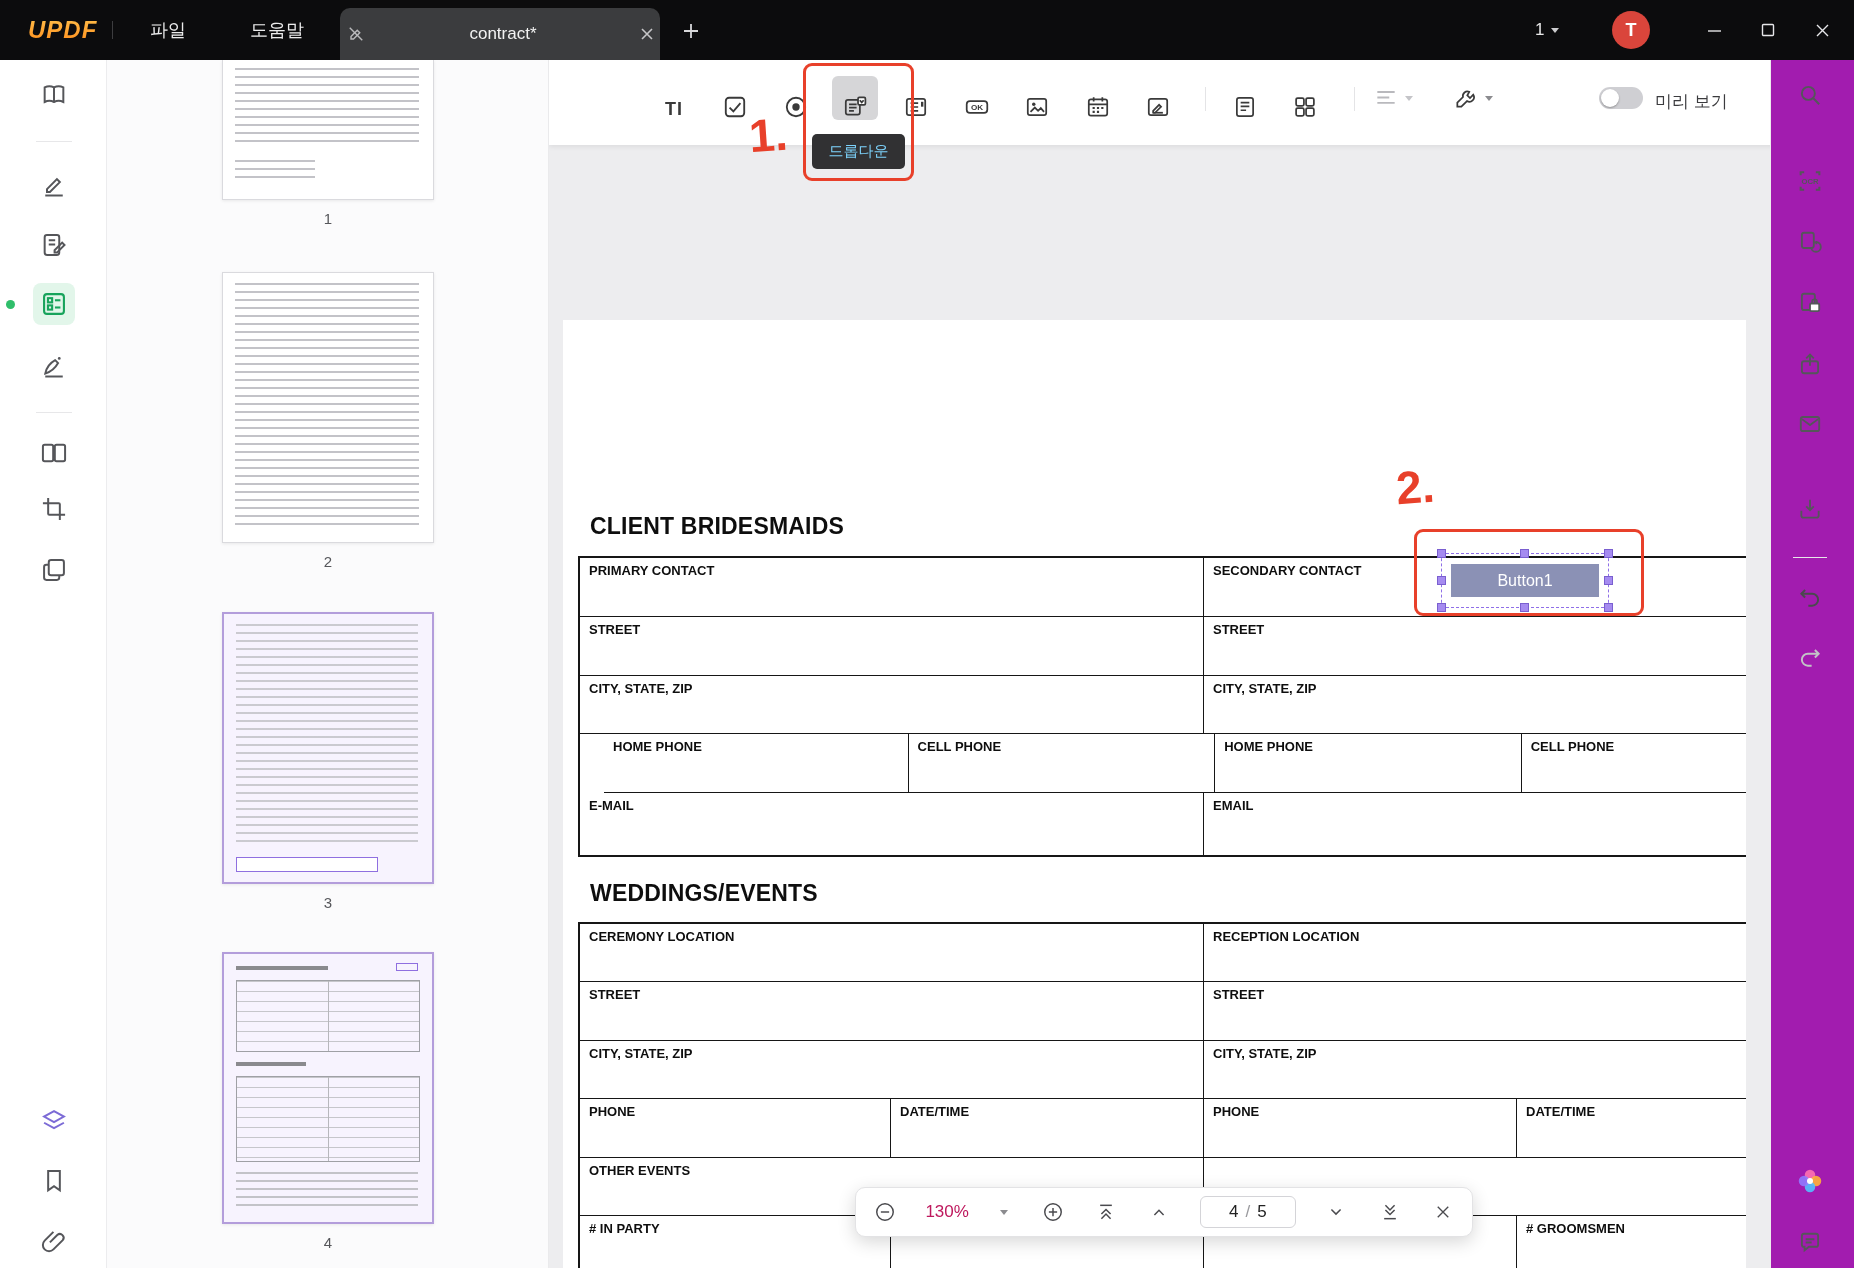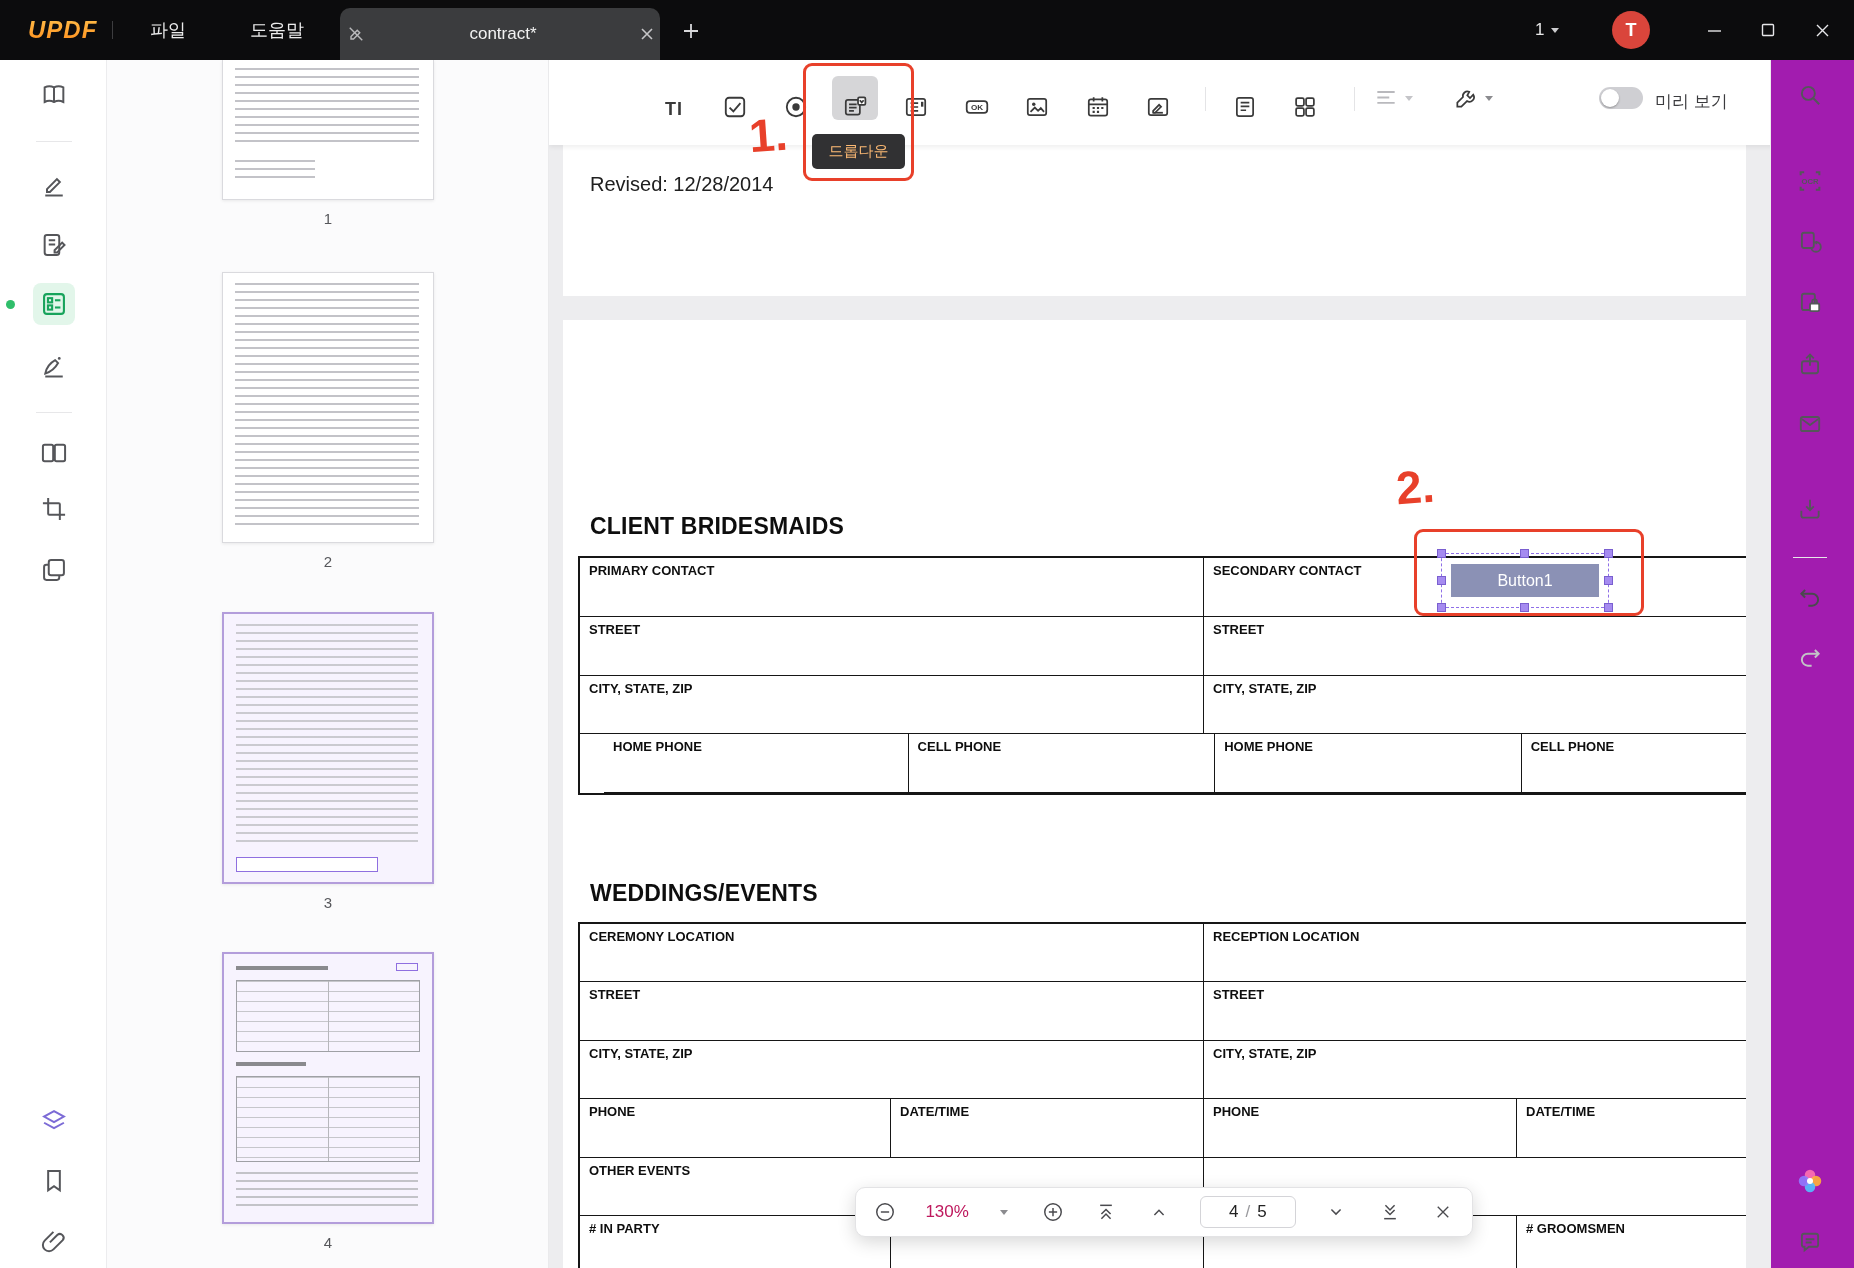--- a/index.html
+++ b/index.html
@@ -70,21 +70,21 @@
 
   
   .btn-field { position:absolute; left:888px; top:244px; width:148px; height:33px; background:#8b91b5; color:#fff;
                font-size:16px; display:flex; align-items:center; justify-content:center; z-index:3; }
   .sel-box { position:absolute; left:878px; top:233px; width:168px; height:55px; border:1.6px dashed #8f6fe8; z-index:3; }
   .hndl { position:absolute; width:9px; height:9px; background:#a58bf0; border:1px solid #7a5fd0; }
 
   
   .redbox { position:absolute; border:3.5px solid #e8402a; border-radius:9px; z-index:15; pointer-events:none; }
   .rednum { position:absolute; color:#e8402a; font-size:46px; font-weight:bold; z-index:15; transform:rotate(-4deg); pointer-events:none; }
-  .tooltip { position:absolute; left:263px; top:74px; width:93px; height:35px; background:#313133; color:#fdba74; border-radius:5px;
+  .tooltip { position:absolute; left:263px; top:74px; width:93px; height:35px; background:#313133; color:#7dd3fc; border-radius:5px;
              font-size:15px; display:flex; align-items:center; justify-content:center; z-index:16; }
 
   
   .floatbar { position:absolute; left:306px; top:1127px; width:618px; height:50px; background:#fff; border:1px solid #e3e3e5;
               border-radius:10px; box-shadow:0 5px 18px rgba(0,0,0,.16); z-index:10; display:flex; align-items:center;
               padding:0 16px; justify-content:space-between; }
   .fb-zoom { font-size:17px; color:#be185d; }
   .pagebox { width:96px; height:32px; border:1.2px solid #d4d4d8; border-radius:6px; display:flex; align-items:center;
              justify-content:center; gap:7px; font-size:17px; color:#222; }
   .fb-btn { display:flex; align-items:center; justify-content:center; width:26px; height:26px; }
@@ -348,23 +348,20 @@
           </svg>
         <span class="caret"></span>
       </div>
 
       <div class="toggle">
           <div class="knob"></div>
         </div>
       <div class="preview-label">미리 보기</div>
     </div>
 
-    <div class="page-prev">
-      <div class="revised">Revised: 12/28/2014</div>
-    </div>
 
     <div class="page-cur">
       <div class="sec-title" style="top:193px">CLIENT BRIDESMAIDS</div>
       <div class="ftable" style="top:236px">
           <div class="frow" style="height: 59px;">
             <div class="fcell" style="width: 624px;">PRIMARY CONTACT</div>
             <div class="fcell last" style="width: 544px;">SECONDARY CONTACT</div>
           </div>
           <div class="frow" style="height: 59px;">
             <div class="fcell" style="width: 624px;">STREET</div>
@@ -372,20 +369,24 @@
           </div>
           <div class="frow" style="height: 58px;">
             <div class="fcell" style="width: 624px;">CITY, STATE, ZIP</div>
             <div class="fcell last" style="width: 544px;">CITY, STATE, ZIP</div>
           </div>
           <div class="frow" style="height: 59px; padding-left: 24px;">
             <div class="fcell" style="width: 311px;">HOME PHONE</div>
             <div class="fcell" style="width: 313px;">CELL PHONE</div>
             <div class="fcell" style="width: 313px;">HOME PHONE</div>
             <div class="fcell last" style="width: 231px;">CELL PHONE</div>
+          </div>
+          <div class="frow last" style="height: 62px;">
+            <div class="fcell" style="width: 624px;">E-MAIL</div>
+            <div class="fcell last" style="width: 544px;">EMAIL</div>
           </div>
         </div>
 
       <div class="sec-title" style="top:560px">WEDDINGS/EVENTS</div>
       <div class="ftable" style="top:602px">
           <div class="frow" style="height: 58px;">
             <div class="fcell" style="width: 624px;">CEREMONY LOCATION</div>
             <div class="fcell last" style="width: 544px;">RECEPTION LOCATION</div>
           </div>
           <div class="frow" style="height: 59px;">

